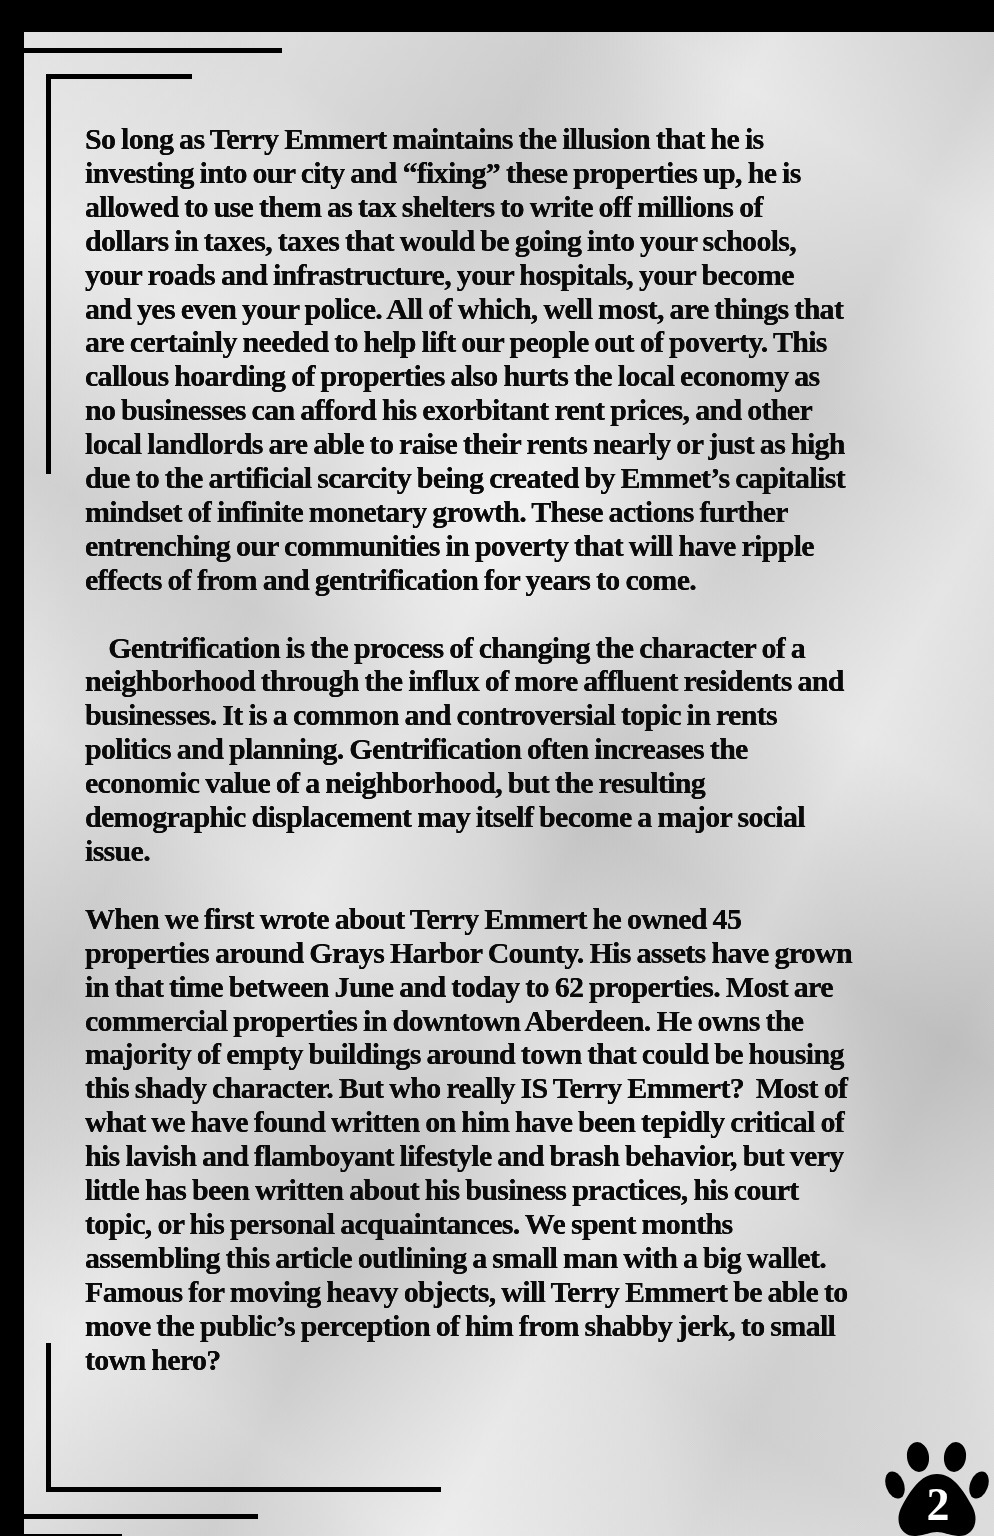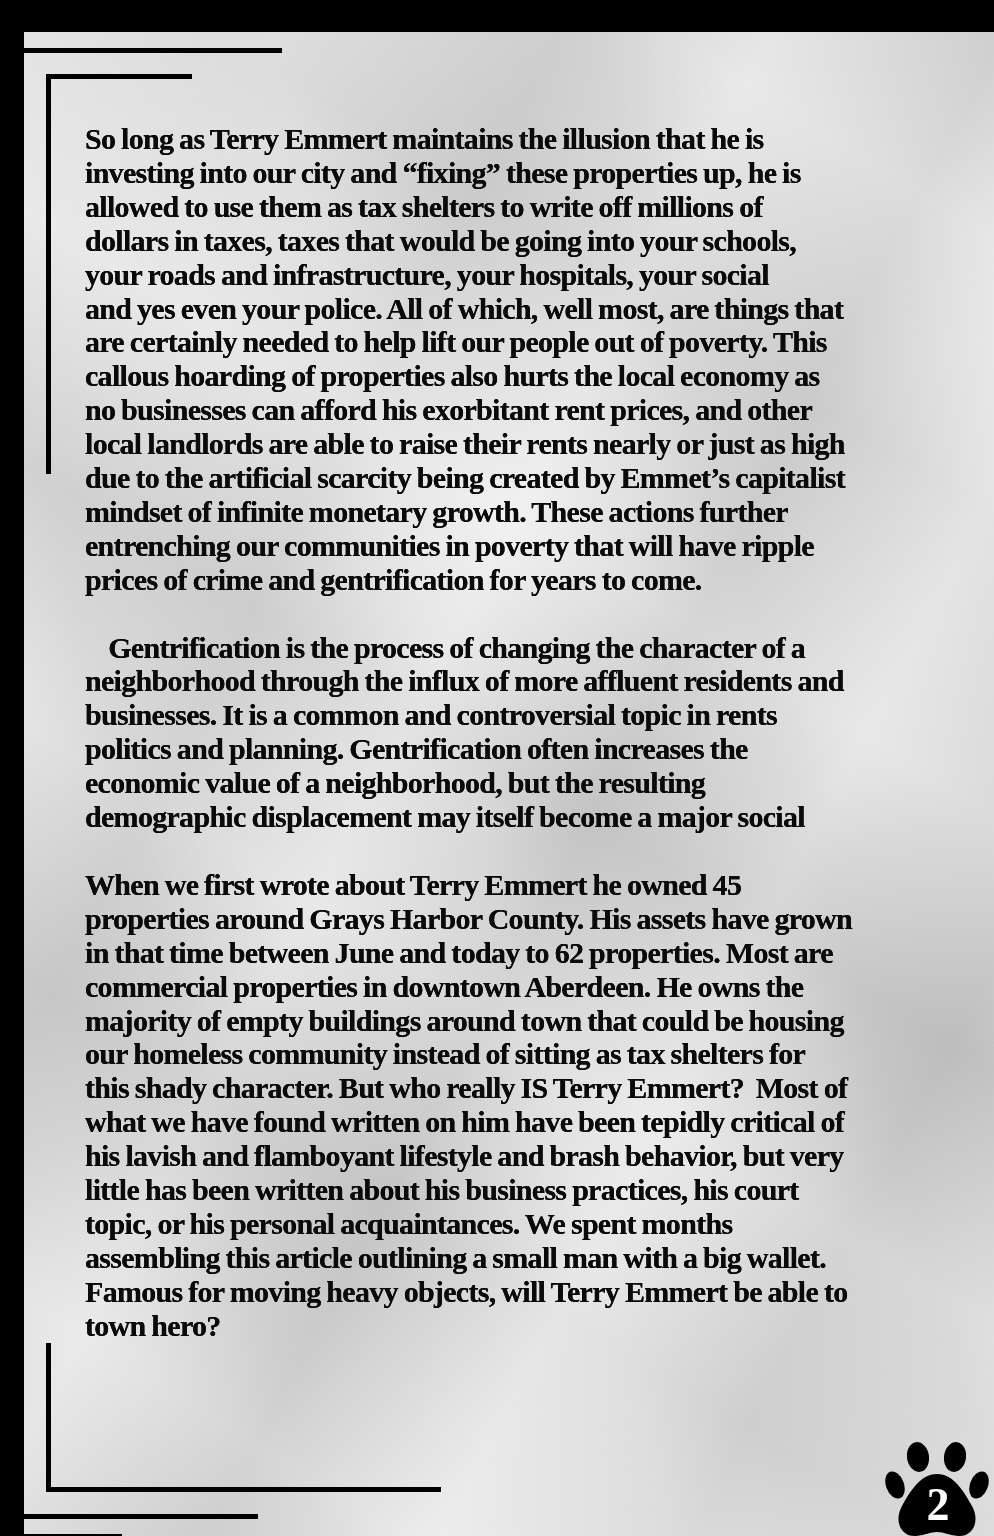--- a/index.html
+++ b/index.html
@@ -49,53 +49,54 @@
   <div class="rule" style="left:22px; top:1455px; width:395px; height:5px;"></div>
   <div class="rule" style="left:0; top:1482px; width:234px; height:5px;"></div>
   <div class="rule" style="left:0; top:1502px; width:98px; height:5px;"></div>
 
   <div class="text">
     <p class="para">
       <span class="line">So long as Terry Emmert maintains the illusion that he is</span>
       <span class="line">investing into our city and “fixing” these properties up, he is</span>
       <span class="line">allowed to use them as tax shelters to write off millions of</span>
       <span class="line">dollars in taxes, taxes that would be going into your schools,</span>
-      <span class="line">your roads and infrastructure, your hospitals, your social</span>
+      <span class="line">your roads and infrastructure, your hospitals, your become</span>
       <span class="line">and yes even your police. All of which, well most, are things that</span>
       <span class="line">are certainly needed to help lift our people out of poverty. This</span>
       <span class="line">callous hoarding of properties also hurts the local economy as</span>
       <span class="line">no businesses can afford his exorbitant rent prices, and other</span>
       <span class="line">local landlords are able to raise their rents nearly or just as high</span>
       <span class="line">due to the artificial scarcity being created by Emmet’s capitalist</span>
       <span class="line">mindset of infinite monetary growth. These actions further</span>
       <span class="line">entrenching our communities in poverty that will have ripple</span>
-      <span class="line">prices of crime and gentrification for years to come.</span>
+      <span class="line">effects of from and gentrification for years to come.</span>
     </p>
     <p class="para">
       <span class="line">    Gentrification is the process of changing the character of a</span>
       <span class="line">neighborhood through the influx of more affluent residents and</span>
       <span class="line">businesses. It is a common and controversial topic in rents</span>
       <span class="line">politics and planning. Gentrification often increases the</span>
       <span class="line">economic value of a neighborhood, but the resulting</span>
       <span class="line">demographic displacement may itself become a major social</span>
+      <span class="line">issue.</span>
     </p>
     <p class="para">
       <span class="line">When we first wrote about Terry Emmert he owned 45</span>
       <span class="line">properties around Grays Harbor County. His assets have grown</span>
       <span class="line">in that time between June and today to 62 properties. Most are</span>
       <span class="line">commercial properties in downtown Aberdeen. He owns the</span>
       <span class="line">majority of empty buildings around town that could be housing</span>
-      <span class="line">our homeless community instead of sitting as tax shelters for</span>
       <span class="line">this shady character. But who really IS Terry Emmert?  Most of</span>
       <span class="line">what we have found written on him have been tepidly critical of</span>
       <span class="line">his lavish and flamboyant lifestyle and brash behavior, but very</span>
       <span class="line">little has been written about his business practices, his court</span>
       <span class="line">topic, or his personal acquaintances. We spent months</span>
       <span class="line">assembling this article outlining a small man with a big wallet.</span>
       <span class="line">Famous for moving heavy objects, will Terry Emmert be able to</span>
+      <span class="line">move the public’s perception of him from shabby jerk, to small</span>
       <span class="line">town hero?</span>
     </p>
   </div>
 
   <div class="paw">
     <svg width="108" height="102" viewBox="0 0 108 102">
       <ellipse cx="34" cy="17" rx="11" ry="15" fill="#000" transform="rotate(-8 34 17)"></ellipse>
       <ellipse cx="71" cy="17" rx="11" ry="15" fill="#000" transform="rotate(8 71 17)"></ellipse>
       <ellipse cx="11" cy="45" rx="9" ry="14" fill="#000" transform="rotate(-20 11 45)"></ellipse>
       <ellipse cx="95" cy="45" rx="9" ry="14" fill="#000" transform="rotate(20 95 45)"></ellipse>

